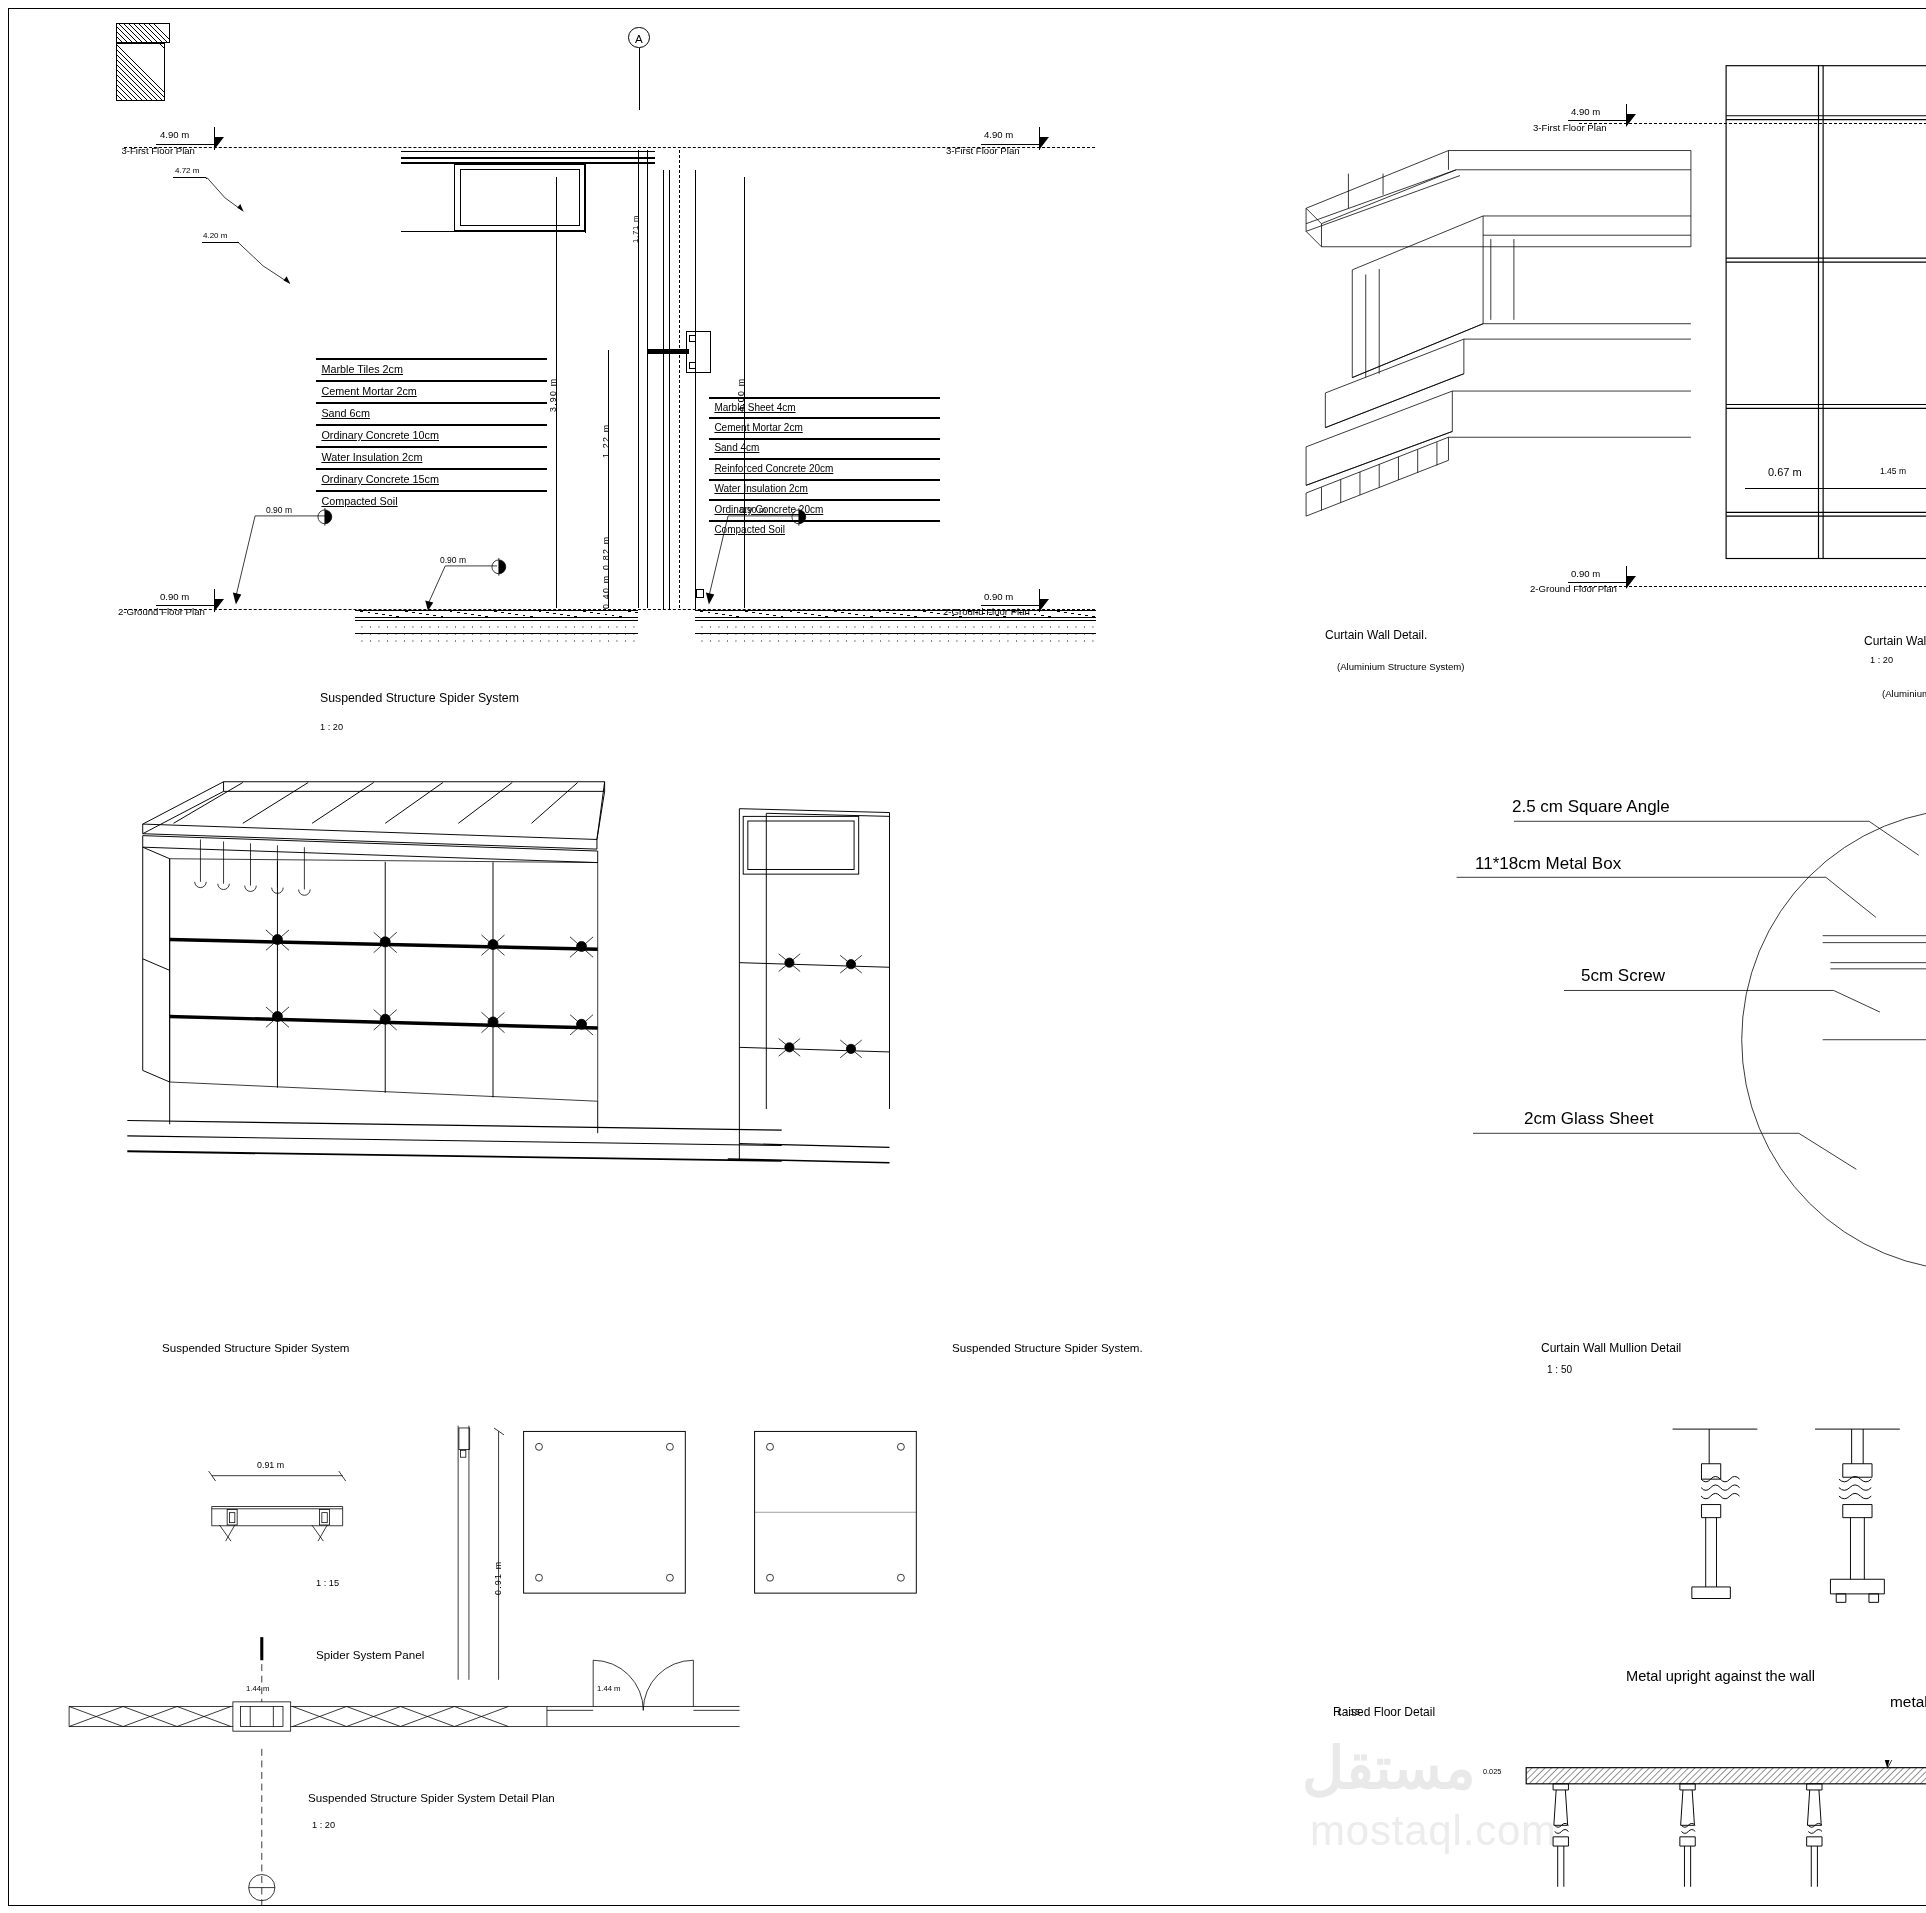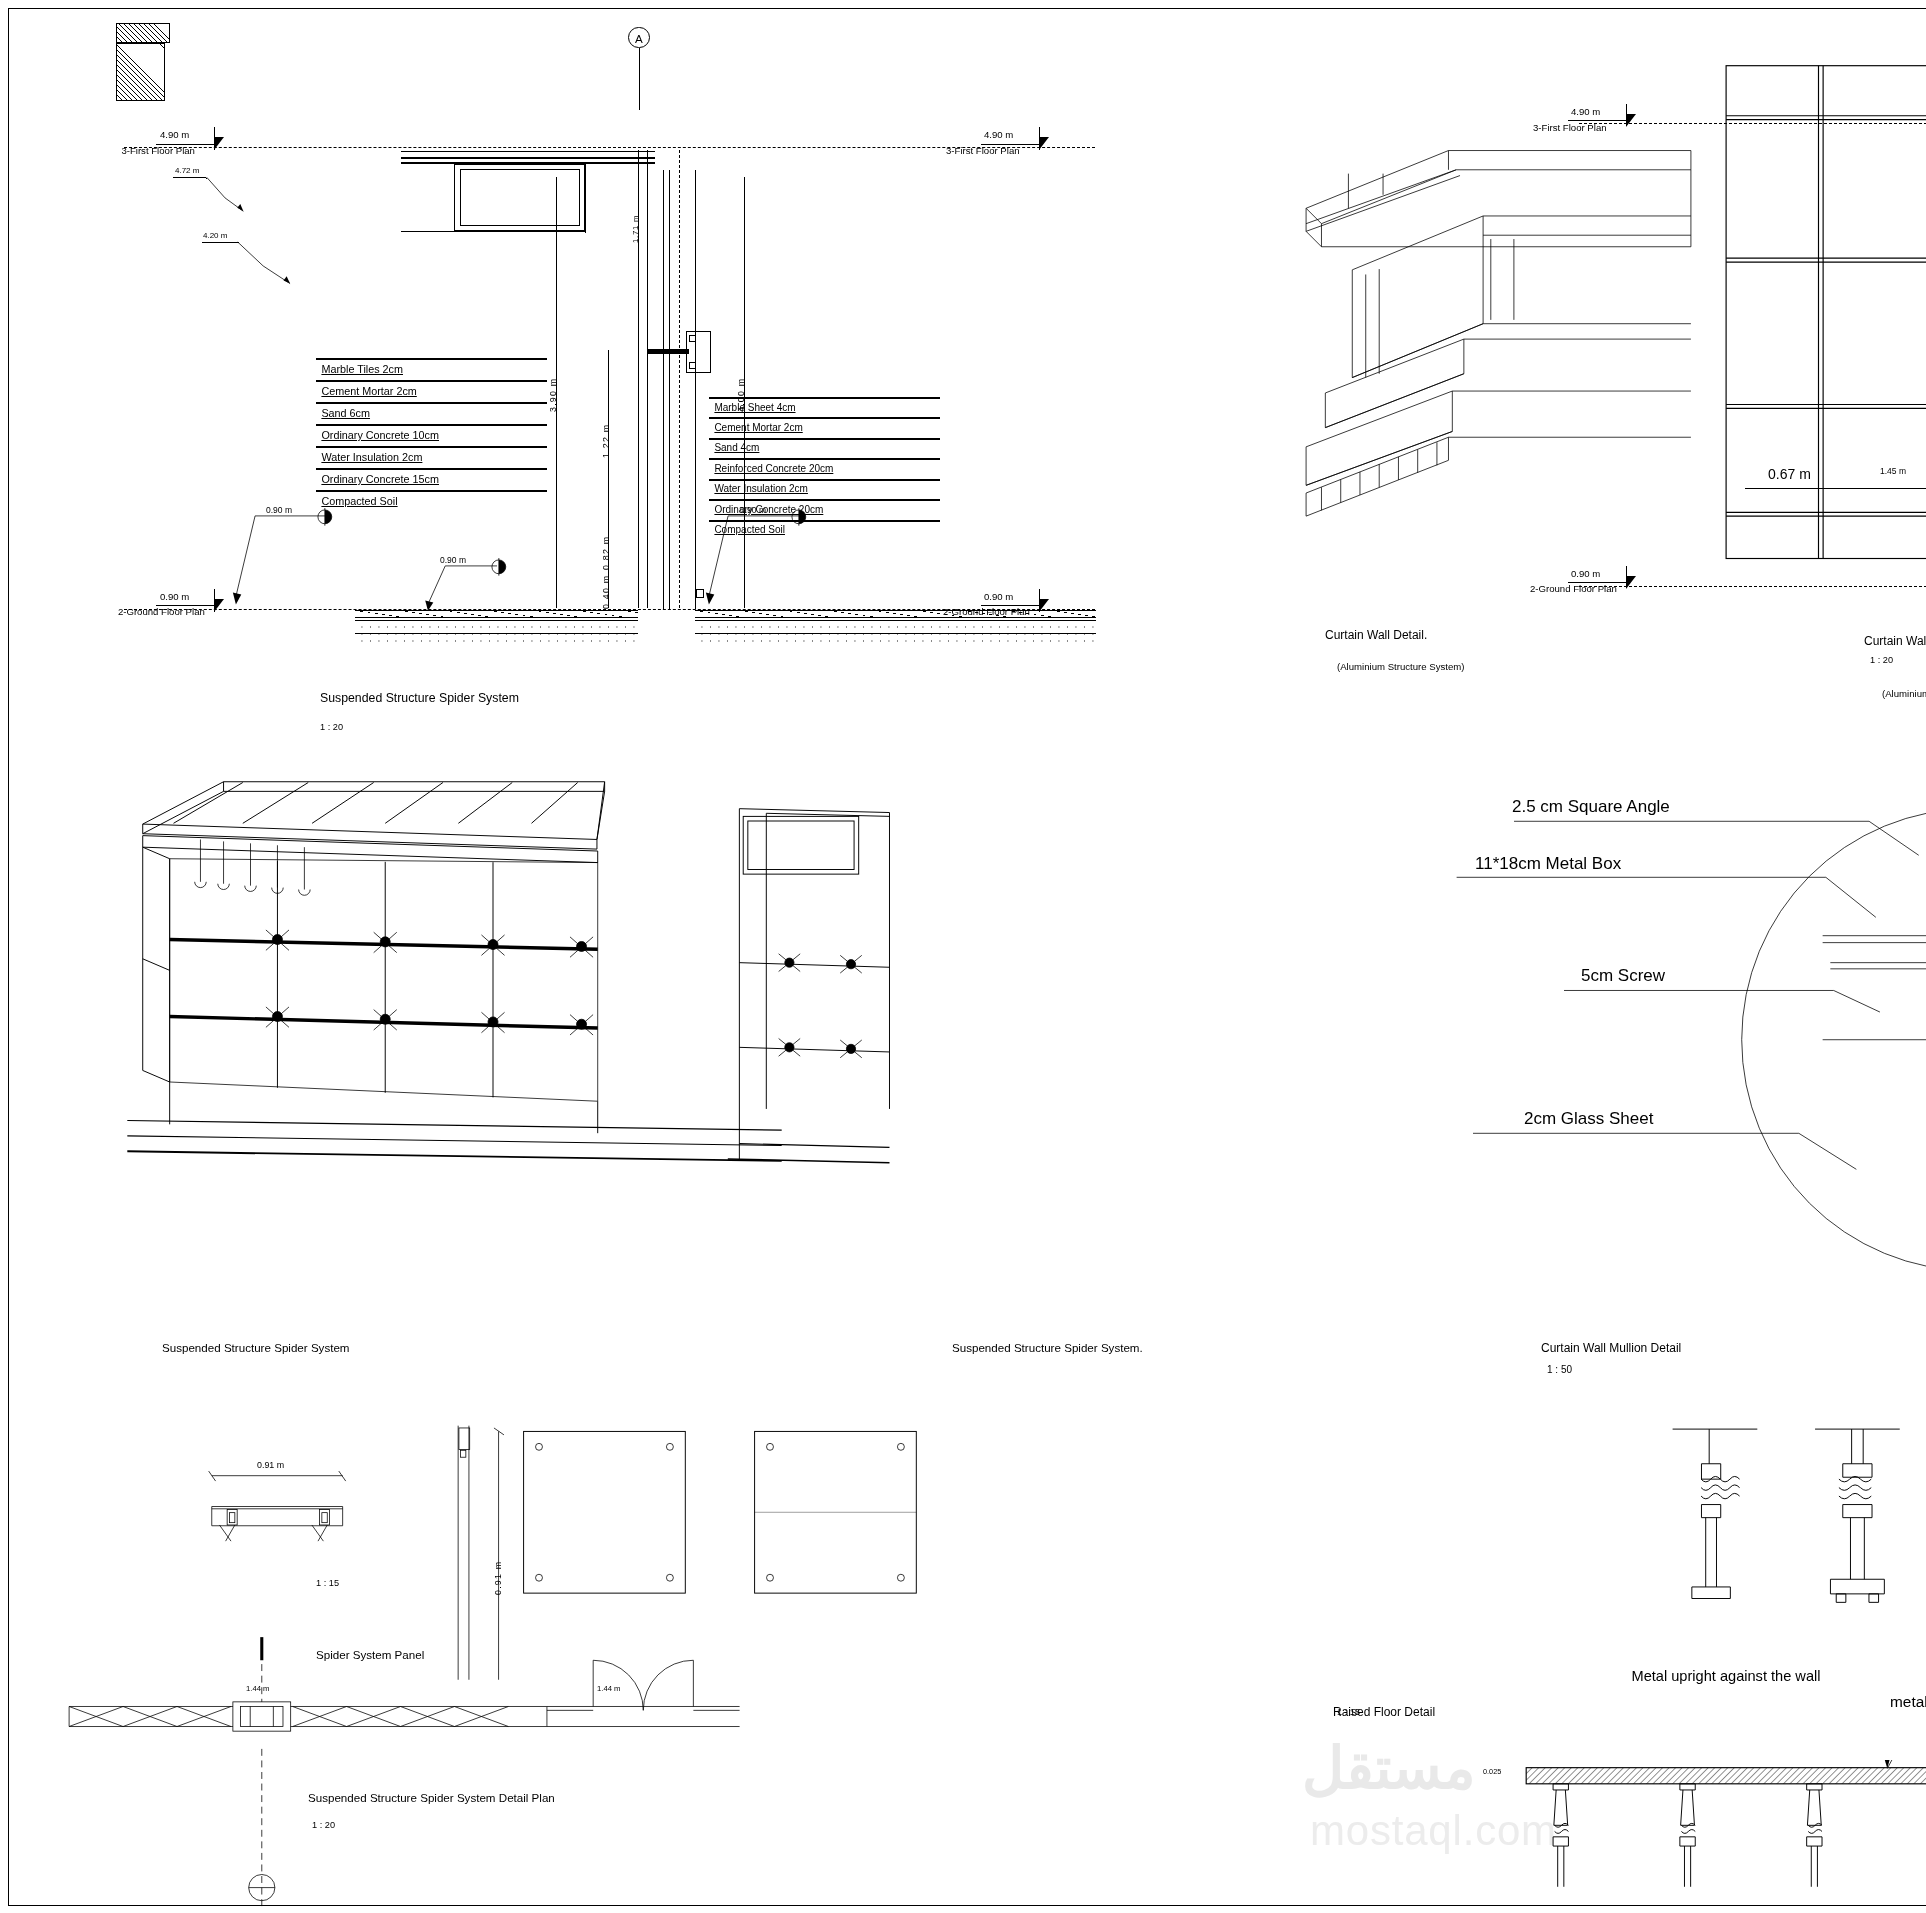--- a/index.html
+++ b/index.html
@@ -492,21 +492,21 @@
       </g>
       <g fill="none" stroke="#000" stroke-width="1.5">
 
         <circle cx="1120" cy="330" r="42"></circle>
         <path d="M1120 288 L1120 20" stroke-dasharray="16 10"></path>
         <path d="M1100 322 L1140 322 M1100 344 L1140 344"></path>
       </g>
     </svg>
 
     <div class="hair" style="left:42px;top:430px;width:578px;height:1.2px;"></div>
-    <div class="dim" style="left:65px;top:408px;font-size:14px;text-align:right;">0.67 m</div>
+    <div class="dim" style="left:65px;top:408px;font-size:11px;text-align:right;">0.67 m</div>
     <div class="dim" style="left:177px;top:408px;font-size:8.5px;">1.45 m</div>
 
   </div>
 
   <div class="dash" style="left:1579px;top:123px;width:963px;"></div>
   <div class="hair" style="left:1568px;top:120px;width:58px;"></div>
   <div class="vhair" style="left:1626px;top:104px;height:22.3px;"></div>
   <div class="lvl-tri" style="left:1626px;top:114px;"></div>
   <div class="txt" style="left:1571px;top:106px;font-size:9.6px;">4.90 m</div>
   <div class="txt" style="left:1533px;top:122px;font-size:9.6px;">3-First Floor Plan</div>
@@ -624,21 +624,21 @@
       <g stroke="#2e7d32" stroke-width="2" fill="none">
         <path d="M1300 230 L1350 230"></path>
         <path d="M1020 330 L1020 380"></path>
       </g>
     </svg>
   </div>
 
   <div class="txt" style="left:1333px;top:1685px;font-size:12px;margin-top:20px;">Raised Floor Detail</div>
   <div class="txt" style="left:1337px;top:1707px;font-size:9.2px;">1 : 15</div>
 
-  <div class="txt" style="left:1626px;top:1668px;font-size:14.6px;width:200px;white-space:normal;line-height:1.12;text-align:center;">
+  <div class="txt" style="left:1626px;top:1668px;font-size:14.6px;width:200px;white-space:normal;line-height:1.12;">
     <span>Metal upright against the wall</span>
   </div>
   <div class="txt" style="left:1890px;top:1693px;font-size:15.4px;">metal pillar</div>
 
   <div class="abs" style="left:1525px;top:1760px;width:936px;height:146px;">
     <svg width="936" height="146" style="position:absolute;left:0;top:0;" viewBox="0 0 2430 380">
 
       <defs>
         <pattern id="deckhatch" width="12" height="12" patternUnits="userSpaceOnUse" patternTransform="rotate(45)">
           <line x1="0" y1="0" x2="0" y2="12" stroke="#000" stroke-width="2.2"></line>

